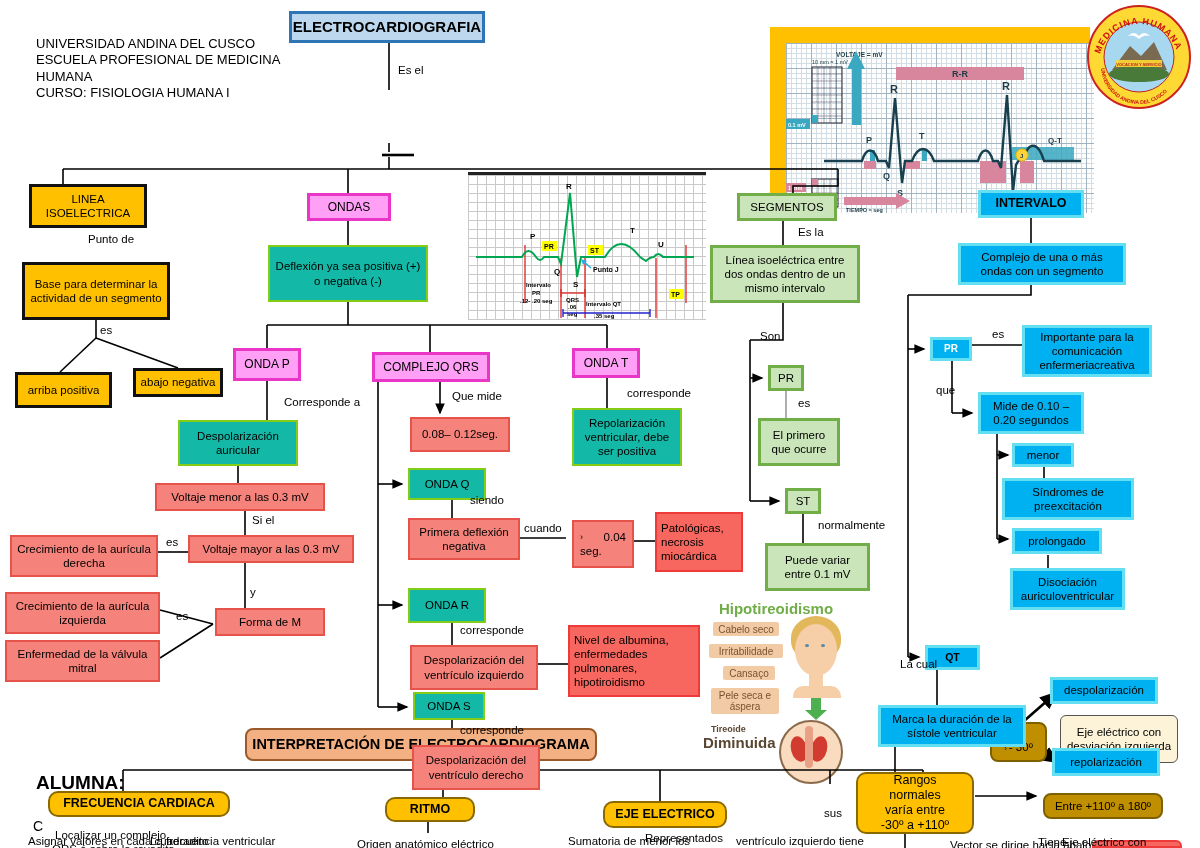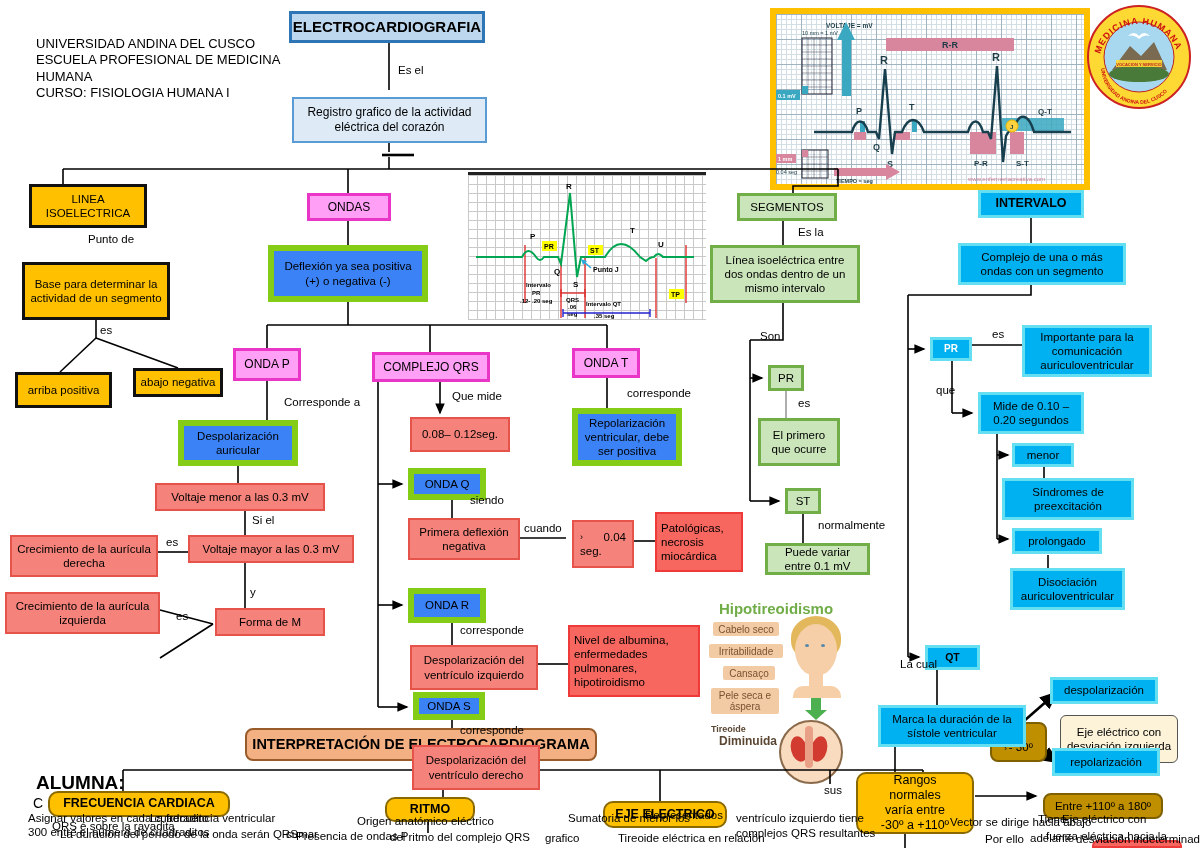--- a/index.html
+++ b/index.html
@@ -3,37 +3,37 @@
 <meta charset="utf-8">
 <style>
   html,body{margin:0;padding:0;background:#fff;}
   .stage{position:relative;width:1200px;height:848px;background:#fff;overflow:hidden;
          font-family:"Liberation Sans",sans-serif;color:#000;}
   .box{position:absolute;display:flex;align-items:center;justify-content:center;
        text-align:center;font-size:11.5px;line-height:1.22;padding:2px 4px;
        box-sizing:border-box;z-index:4;}
   .gold{background:#FFC000;border:3px solid #111;}
   .pinkL{background:#FF9FF5;border:3px solid #E936C7;font-size:12px;}
-  .pinkD{background:#3b82f6;border:6px solid #84cc16;}
+  .pinkD{background:#14b8a6;border:2px solid #84cc16;}
   .sal{background:#F5837B;border:2px solid #E5534B;}
   .salS{background:#F7675F;border:2px solid #EE3A38;text-align:left;justify-content:flex-start;}
   .grn{background:#CBE5BA;border:3px solid #71AE47;}
   .cyn{background:#00B1F1;border:3px solid #64DFF2;}
   .cream{background:#FCF3D9;border:1.5px solid #555;border-radius:6px;}
   .goldR{background:#FFC000;border:2px solid #8A6A00;border-radius:10px;font-weight:bold;font-size:12.5px;}
   .dgold{background:#BF8F00;border:2px solid #7F6000;border-radius:8px;}
   .tan{background:#F3B183;border:2px solid #9A5B2A;border-radius:8px;font-weight:bold;font-size:14.5px;}
   .btitle{background:#BDD7EE;border:3px solid #2E75B6;font-weight:bold;font-size:15px;}
   .bdef{background:#DEEBF7;border:2px solid #5B9BD5;font-size:12px;}
   .lbl{position:absolute;font-size:11.5px;z-index:5;white-space:nowrap;}
-  .frag{position:absolute;font-size:11.5px;z-index:6;white-space:nowrap;}
+  .frag{position:absolute;font-size:11.5px;z-index:6;white-space:nowrap;margin-top:23px;}
   .behind{z-index:3;}
   .wires{position:absolute;left:0;top:0;z-index:3;pointer-events:none;}
   .img-panel{position:absolute;z-index:2;box-sizing:border-box;}
-  .ecgA{background:#FFC000;padding:6px;}
+  .ecgA{background:#FFC000;padding:16px;margin-top:19px;}
   .ecgA-in{position:relative;width:308px;height:170px;background:#fff;
     background-image:
       repeating-linear-gradient(90deg,#9FB4C0 0 1px,transparent 1px 25px),
       repeating-linear-gradient(#9FB4C0 0 1px,transparent 1px 25px),
       repeating-linear-gradient(90deg,#D3DEE4 0 1px,transparent 1px 5px),
       repeating-linear-gradient(#D3DEE4 0 1px,transparent 1px 5px);}
   .ecgB{background:#fff;border-top:3px solid #222;
     background-image:
       repeating-linear-gradient(90deg,#C9C9C9 0 1px,transparent 1px 9px),
       repeating-linear-gradient(#C9C9C9 0 1px,transparent 1px 9px);}
@@ -127,21 +127,20 @@
     <path d="M786,391 V418" stroke="#9A9A9A" stroke-width="1.6" fill="none"></path>
   </svg>
 
   <div class="abs" style="left:36px;top:36px;width:300px;font-size:13px;line-height:1.25;z-index:4">
     <div>UNIVERSIDAD ANDINA DEL CUSCO</div>
     <div>ESCUELA PROFESIONAL DE MEDICINA HUMANA</div>
     <div>CURSO: FISIOLOGIA HUMANA I</div>
   </div>
   <div class="box btitle" style="left:289px;top:11px;width:196px;height:32px">ELECTROCARDIOGRAFIA</div>
   <div class="lbl" style="left:398px;top:64px">Es el</div>
-  <div class="box bdef" style="left:292px;top:97px;width:195px;height:46px">Registro grafico de la actividad eléctrica del corazón</div>
 
   <div class="box gold" style="left:29px;top:184px;width:118px;height:44px">LINEA ISOELECTRICA</div>
   <div class="lbl" style="left:88px;top:233px">Punto de</div>
   <div class="box gold" style="left:22px;top:262px;width:148px;height:58px">Base para determinar la actividad de un segmento</div>
   <div class="lbl" style="left:100px;top:324px">es</div>
   <div class="box gold" style="left:15px;top:372px;width:97px;height:36px">arriba positiva</div>
   <div class="box gold" style="left:133px;top:368px;width:90px;height:29px">abajo negativa</div>
 
   <div class="box pinkL" style="left:307px;top:193px;width:84px;height:28px">ONDAS</div>
   <div class="box pinkD" style="left:268px;top:245px;width:160px;height:57px">Deflexión ya sea positiva (+) o negativa (-)</div>
@@ -151,20 +150,21 @@
   <div class="box pinkD" style="left:178px;top:420px;width:120px;height:46px">Despolarización auricular</div>
   <div class="box sal" style="left:155px;top:483px;width:170px;height:28px">Voltaje menor a las 0.3 mV</div>
   <div class="lbl" style="left:252px;top:514px">Si el</div>
   <div class="box sal" style="left:188px;top:535px;width:166px;height:28px">Voltaje mayor a las 0.3 mV</div>
   <div class="lbl" style="left:166px;top:536px">es</div>
   <div class="box sal" style="left:10px;top:535px;width:148px;height:42px">Crecimiento de la aurícula derecha</div>
   <div class="lbl" style="left:250px;top:586px">y</div>
   <div class="box sal" style="left:215px;top:608px;width:110px;height:28px">Forma de M</div>
   <div class="lbl" style="left:176px;top:610px">es</div>
   <div class="box sal" style="left:5px;top:592px;width:155px;height:42px">Crecimiento de la aurícula izquierda</div>
+  <div class="box sal" style="left:5px;top:640px;width:155px;height:42px">Enfermedad de la válvula mitral</div>
 
   <div class="box pinkL" style="left:372px;top:352px;width:118px;height:30px">COMPLEJO QRS</div>
   <div class="lbl" style="left:452px;top:390px">Que mide</div>
   <div class="box sal" style="left:410px;top:417px;width:100px;height:35px">0.08– 0.12seg.</div>
   <div class="box pinkD" style="left:408px;top:468px;width:78px;height:32px">ONDA Q</div>
   <div class="lbl" style="left:470px;top:494px">siendo</div>
   <div class="box sal" style="left:408px;top:518px;width:112px;height:42px">Primera deflexión negativa</div>
   <div class="lbl" style="left:524px;top:522px">cuando</div>
   <div class="box sal" style="left:572px;top:520px;width:62px;height:48px;flex-direction:column;align-items:flex-start;padding:4px 6px">
     <span style="display:flex;width:100%;justify-content:space-between;align-items:center">
@@ -190,27 +190,27 @@
 
   <div class="box grn" style="left:737px;top:193px;width:100px;height:28px">SEGMENTOS</div>
   <div class="lbl" style="left:798px;top:226px">Es la</div>
   <div class="box grn" style="left:710px;top:245px;width:150px;height:58px">Línea isoeléctrica entre dos ondas dentro de un mismo intervalo</div>
   <div class="lbl" style="left:760px;top:330px">Son</div>
   <div class="box grn" style="left:768px;top:365px;width:36px;height:26px">PR</div>
   <div class="lbl" style="left:798px;top:397px">es</div>
   <div class="box grn" style="left:758px;top:418px;width:82px;height:48px">El primero que ocurre</div>
   <div class="box grn" style="left:785px;top:488px;width:36px;height:26px">ST</div>
   <div class="lbl" style="left:818px;top:519px">normalmente</div>
-  <div class="box grn" style="left:765px;top:543px;width:105px;height:32px">Puede variar entre 0.1 mV</div>
+  <div class="box grn" style="left:765px;top:543px;width:105px;height:48px">Puede variar entre 0.1 mV</div>
 
   <div class="box cyn" style="left:978px;top:190px;width:106px;height:28px;font-weight:bold;font-size:12.5px">INTERVALO</div>
   <div class="box cyn" style="left:958px;top:243px;width:168px;height:42px">Complejo de una o más ondas con un segmento</div>
   <div class="box cyn" style="left:930px;top:337px;width:42px;height:24px;color:#fff;font-weight:bold;font-size:10px">PR</div>
   <div class="lbl" style="left:992px;top:328px">es</div>
-  <div class="box cyn" style="left:1022px;top:325px;width:130px;height:52px">Importante para la comunicación auriculoventricular</div>
+  <div class="box cyn" style="left:1022px;top:325px;width:130px;height:52px">Importante para la comunicación enfermeriacreativa</div>
   <div class="lbl" style="left:936px;top:384px">que</div>
   <div class="box cyn" style="left:978px;top:392px;width:106px;height:42px">Mide de 0.10 – 0.20 segundos</div>
   <div class="box cyn" style="left:1012px;top:443px;width:62px;height:24px">menor</div>
   <div class="box cyn" style="left:1002px;top:478px;width:132px;height:42px">Síndromes de preexcitación</div>
   <div class="box cyn" style="left:1012px;top:528px;width:90px;height:26px">prolongado</div>
   <div class="box cyn" style="left:1010px;top:568px;width:115px;height:42px">Disociación auriculoventricular</div>
   <div class="box cyn" style="left:925px;top:645px;width:55px;height:25px;font-size:10.5px;font-weight:bold">QT</div>
   <div class="lbl" style="left:900px;top:658px">La cual</div>
   <div class="box dgold behind" style="left:990px;top:722px;width:57px;height:40px;align-items:flex-end;padding-bottom:6px">
     <span style="font-size:8px;margin-right:2px">›</span>
@@ -325,21 +325,21 @@
     </svg>
   </div>
 
   <div class="img-panel hipo" style="left:703px;top:598px;width:146px;height:190px">
     <div class="abs" style="left:0;top:2px;width:146px;text-align:center;font-size:15px;font-weight:bold;color:#70AD47">Hipotireoidismo</div>
     <div class="hipo-chip" style="left:10px;top:24px;width:66px;height:14px">Cabelo seco</div>
     <div class="hipo-chip" style="left:6px;top:46px;width:74px;height:14px">Irritabilidade</div>
     <div class="hipo-chip" style="left:20px;top:68px;width:52px;height:14px">Cansaço</div>
     <div class="hipo-chip" style="left:8px;top:90px;width:68px;height:26px">Pele seca e áspera</div>
     <div class="abs" style="left:8px;top:126px;font-size:9px;font-weight:bold;color:#5A4632">Tireoide</div>
-    <div class="abs" style="left:16px;top:136px;font-size:12px;font-weight:bold;color:#5A4632">Diminuida</div>
+    <div class="abs" style="left:0;top:136px;font-size:15px;font-weight:bold;color:#5A4632">Diminuida</div>
     <div class="abs" style="left:88px;top:18px;width:50px;height:44px;background:#E3B85C;border-radius:50% 50% 42% 42%"></div>
     <div class="abs" style="left:92px;top:26px;width:42px;height:52px;background:#F6CFA8;border-radius:50%"></div>
     <div class="abs" style="left:102px;top:46px;width:4px;height:3px;background:#5588AA;border-radius:50%"></div>
     <div class="abs" style="left:118px;top:46px;width:4px;height:3px;background:#5588AA;border-radius:50%"></div>
     <div class="abs" style="left:106px;top:74px;width:14px;height:16px;background:#F6CFA8"></div>
     <div class="abs" style="left:90px;top:88px;width:48px;height:12px;background:#F6CFA8;border-radius:10px 10px 0 0"></div>
     <div class="abs" style="left:108px;top:100px;width:10px;height:12px;background:#4CAF50"></div>
     <div class="abs" style="left:102px;top:112px;width:0;height:0;border-left:11px solid transparent;border-right:11px solid transparent;border-top:10px solid #4CAF50"></div>
     <div class="abs" style="left:76px;top:122px;width:60px;height:60px;background:#F9DCC0;border:2px solid #8A6A4A;border-radius:50%">
       <div class="abs" style="left:10px;top:14px;width:16px;height:26px;background:#D23B2F;border-radius:50%;transform:rotate(-14deg)"></div>

